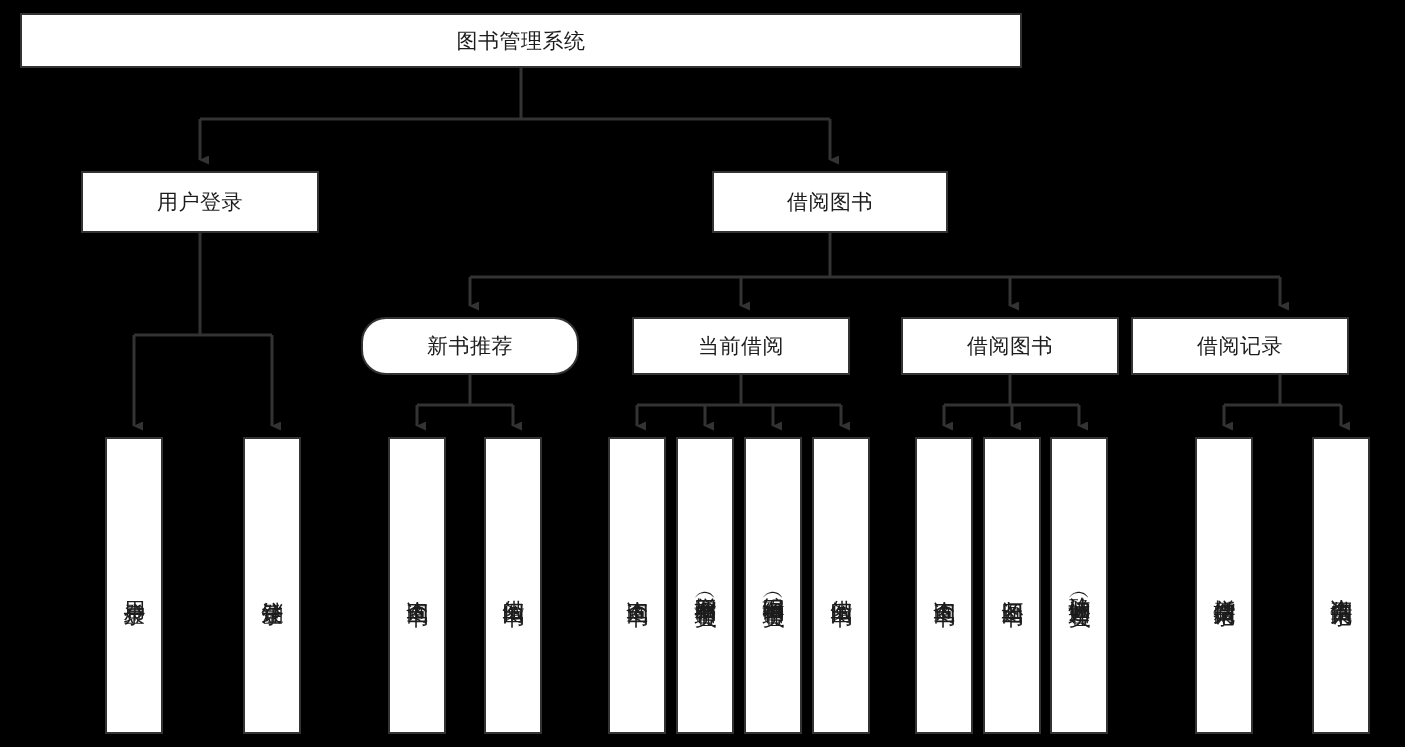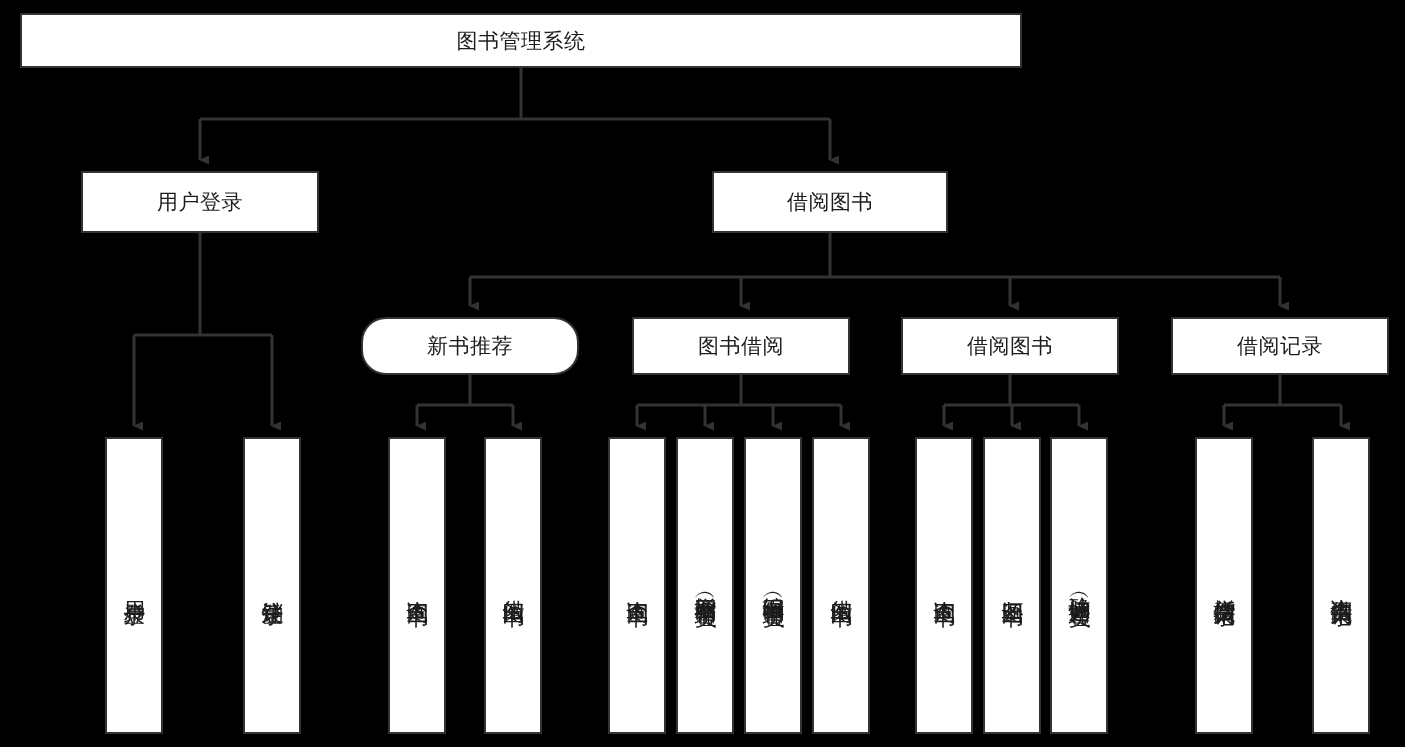--- a/index.html
+++ b/index.html
@@ -119,26 +119,26 @@
       <div class="node-box" style="left: 81px; top: 171px; width: 238px; height: 62px;">
         <span class="node-label-h">用户登录</span>
       </div>
       <div class="node-box" style="left: 712px; top: 171px; width: 236px; height: 62px;">
         <span class="node-label-h">借阅图书</span>
       </div>
       <div class="node-box" style="left: 361px; top: 317px; width: 218px; height: 58px; border-radius: 25px;">
         <span class="node-label-h">新书推荐</span>
       </div>
       <div class="node-box" style="left: 632px; top: 317px; width: 218px; height: 58px;">
-        <span class="node-label-h">图书借阅</span>
+        <span class="node-label-h">当前借阅</span>
       </div>
       <div class="node-box" style="left: 901px; top: 317px; width: 218px; height: 58px;">
         <span class="node-label-h">借阅图书</span>
       </div>
-      <div class="node-box" style="left: 1171px; top: 317px; width: 218px; height: 58px;">
+      <div class="node-box" style="left: 1131px; top: 317px; width: 218px; height: 58px;">
         <span class="node-label-h">借阅记录</span>
       </div>
       <div class="node-box" style="left: 105px; top: 437px; width: 58px; height: 297px;">
         <span class="node-label-v">用户登录</span>
       </div>
       <div class="node-box" style="left: 243px; top: 437px; width: 58px; height: 297px;">
         <span class="node-label-v">注销登录</span>
       </div>
       <div class="node-box" style="left: 388px; top: 437px; width: 58px; height: 297px;">
         <span class="node-label-v">查询图书</span>

